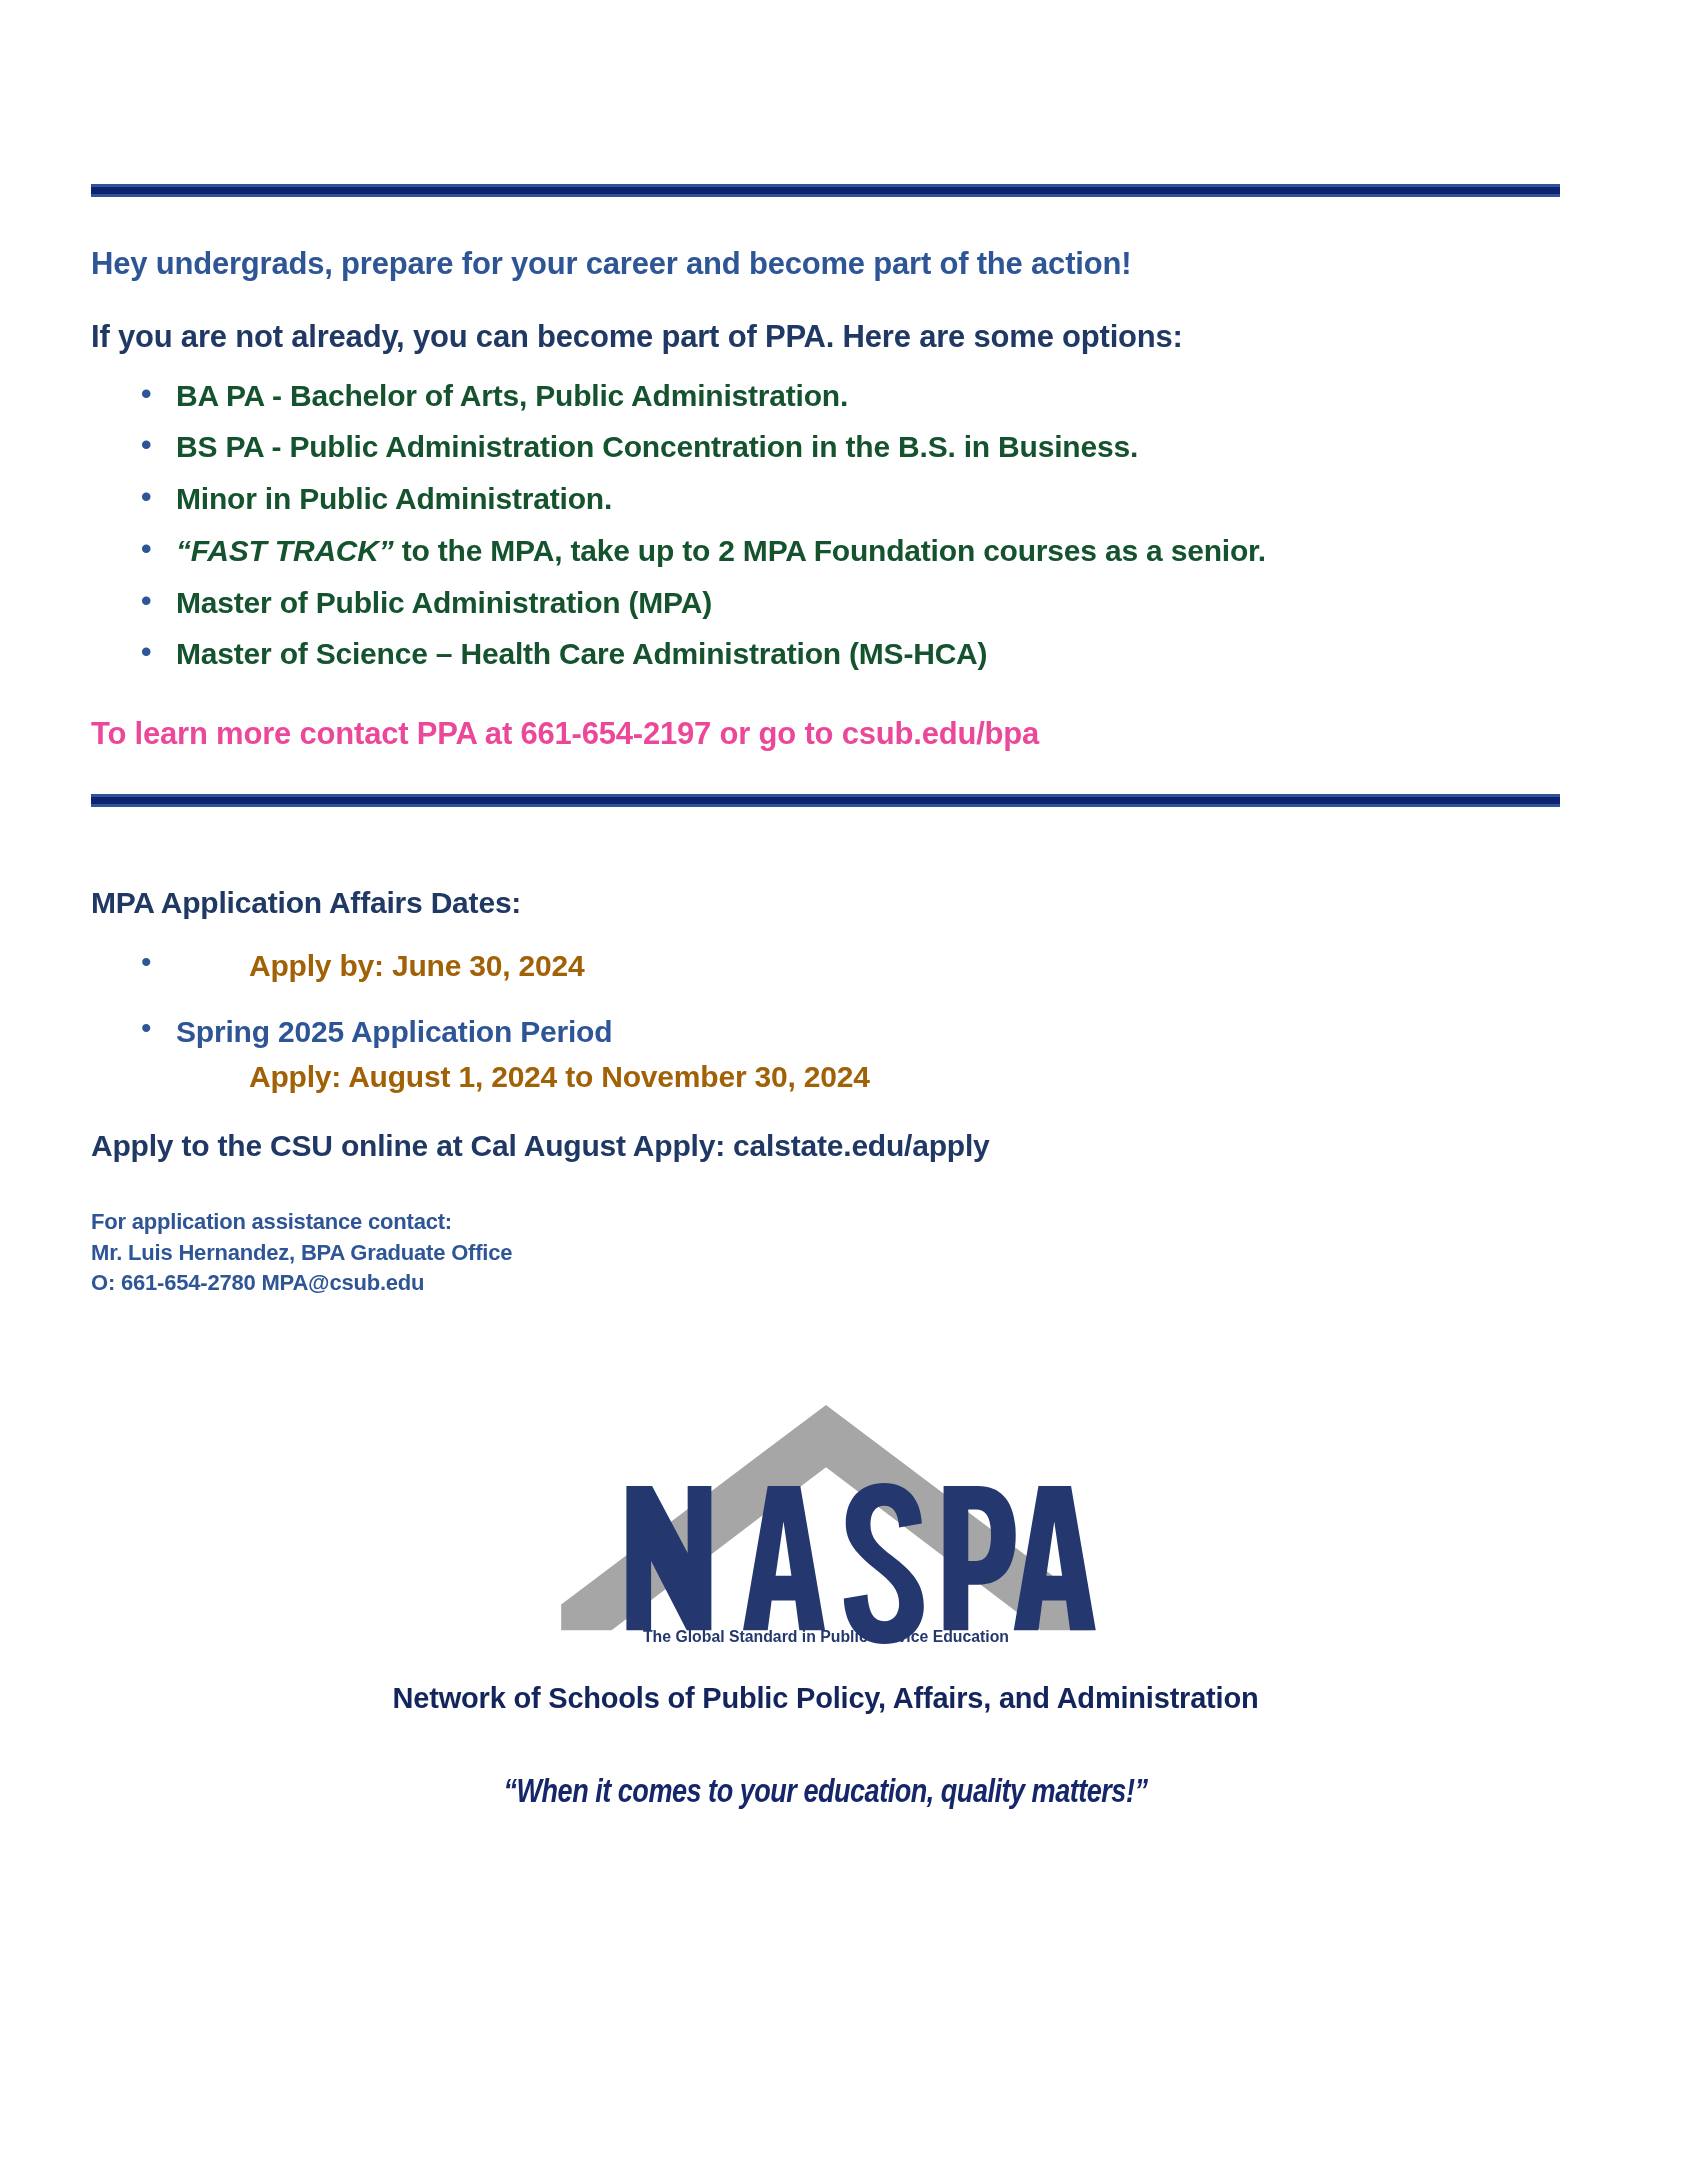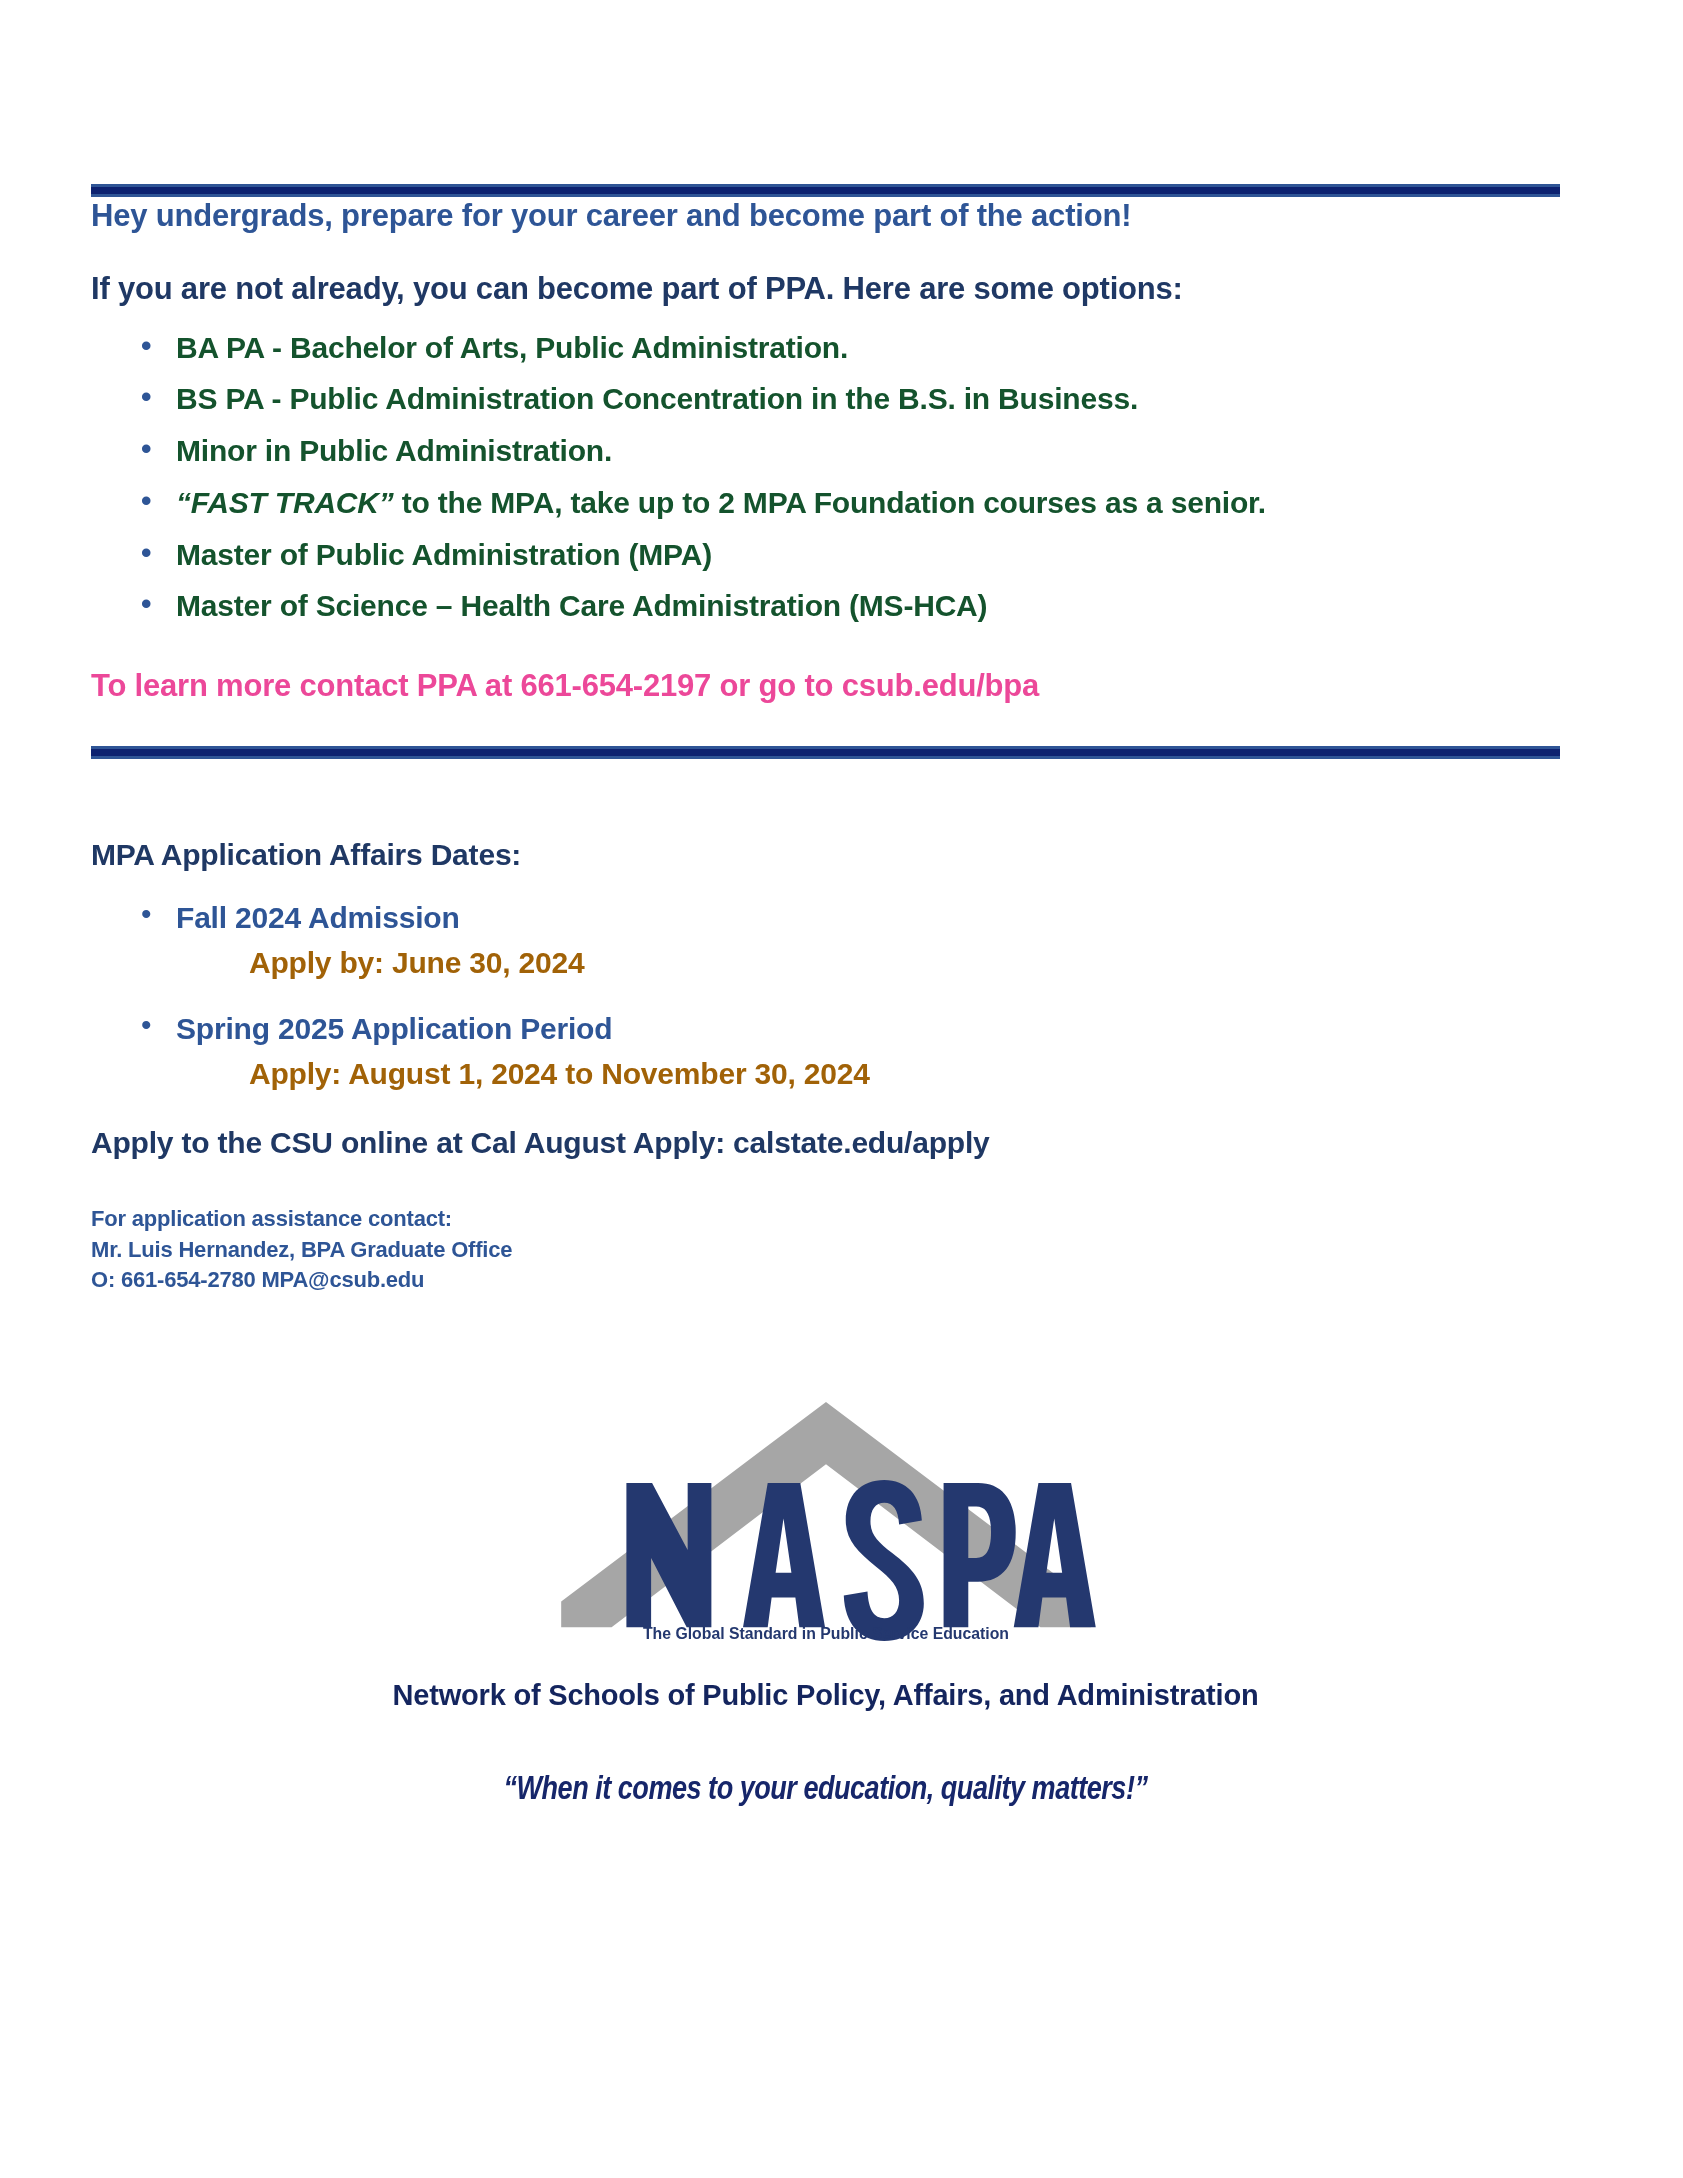--- a/index.html
+++ b/index.html
@@ -43,21 +43,21 @@
 
   
   .lede {
     color: #2e5596;
     font-size: 31px;
     font-weight: bold;
     line-height: 1.25;
     letter-spacing: -0.2px;
   }
   .lede.dark { color: #1f3864; }
-  .lede-1 { }
+  .lede-1 { margin-top: 48px; }
   .lede-2 { margin-top: 34px; }
 
   ul.opts {
     list-style: none;
     margin: 22px 0 0 0;
     padding: 0;
   }
   ul.opts li {
     position: relative;
     color: #14532d;
@@ -203,21 +203,20 @@
     </ul>
 
     <div class="contact-line">To learn more contact PPA at 661-654-2197 or go to csub.edu/bpa</div>
 
     <div class="rule rule-mid" style="margin-top:42px;"></div>
 
     <div class="sec-head">MPA Application Affairs Dates:</div>
 
     <ul class="dates">
       <li>
-        <div class="d-title">Fall 2024 Admission</div>
         <div class="d-sub">Apply by: June 30, 2024</div>
       </li>
       <li>
         <div class="d-title">Spring 2025 Application Period</div>
         <div class="d-sub">Apply: August 1, 2024 to November 30, 2024</div>
       </li>
     </ul>
 
     <div class="apply-line">Apply to the CSU online at Cal August Apply: calstate.edu/apply</div>
 

